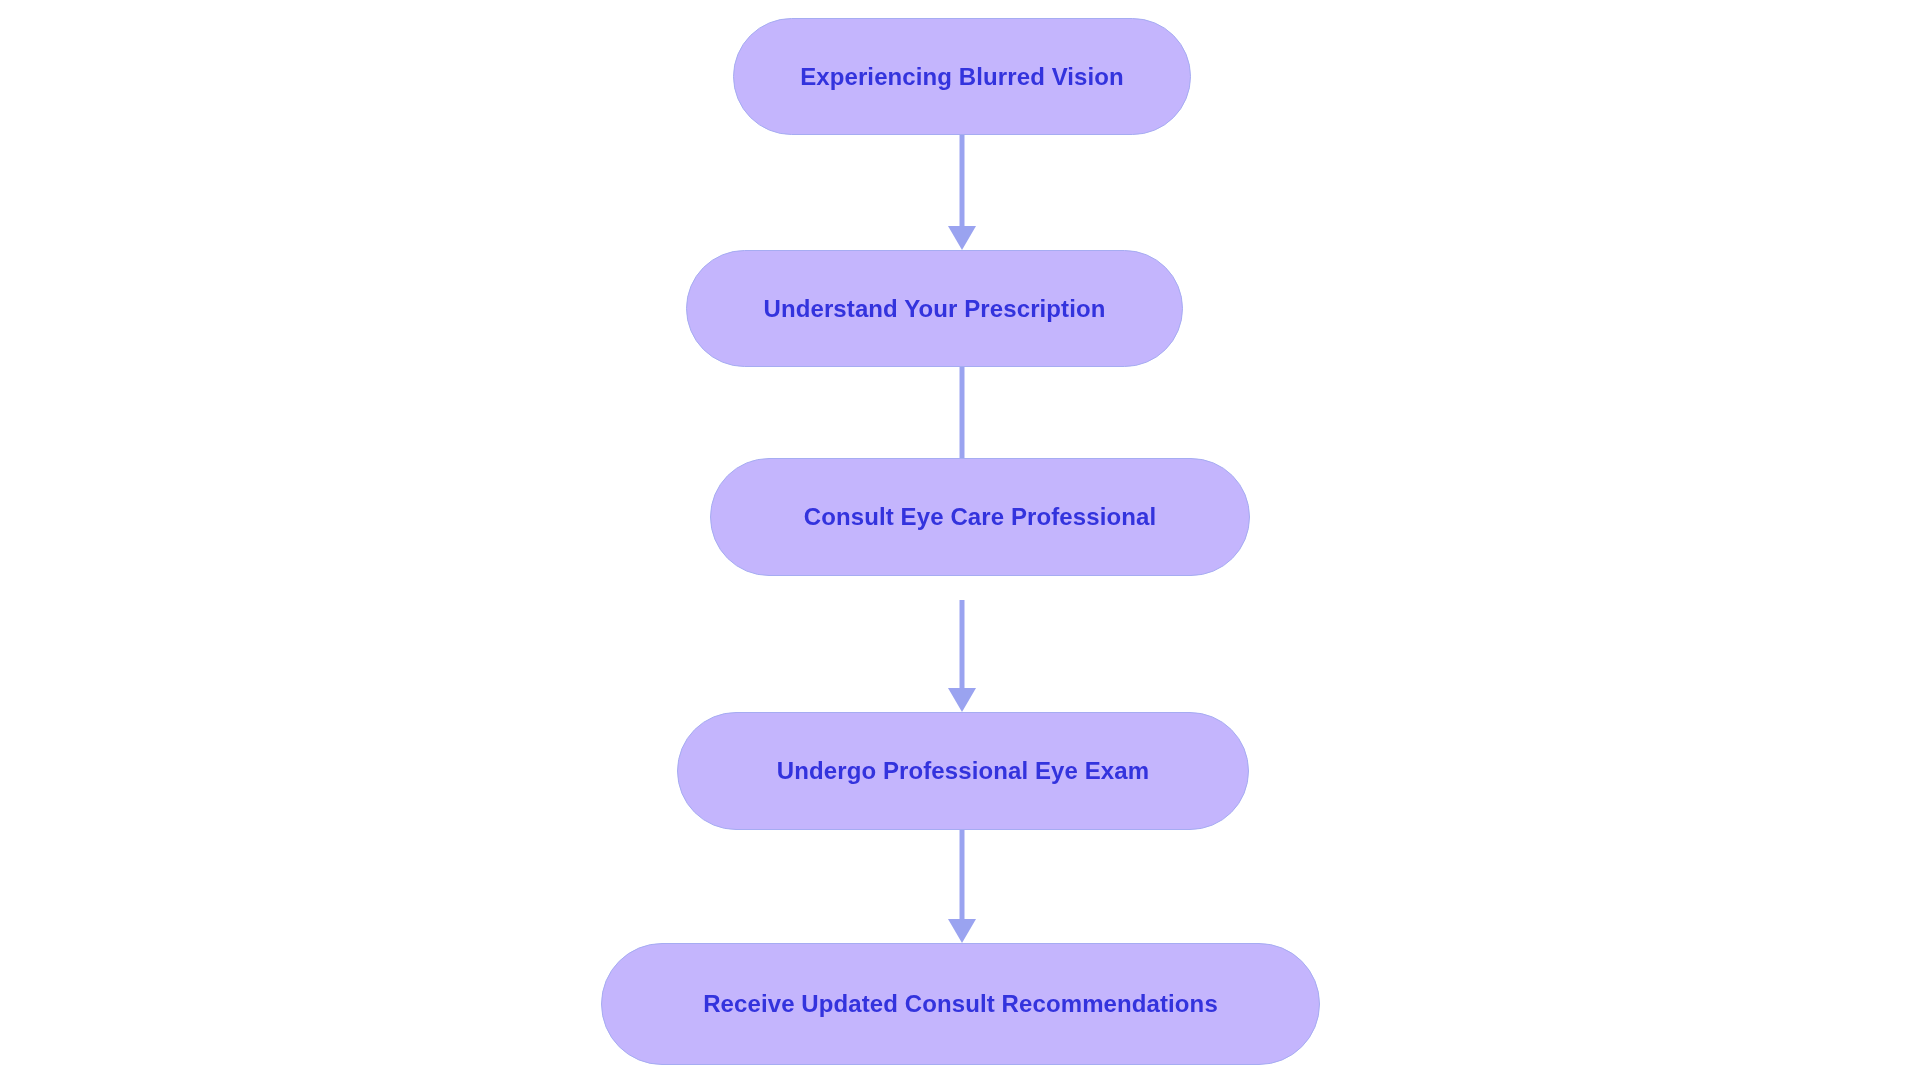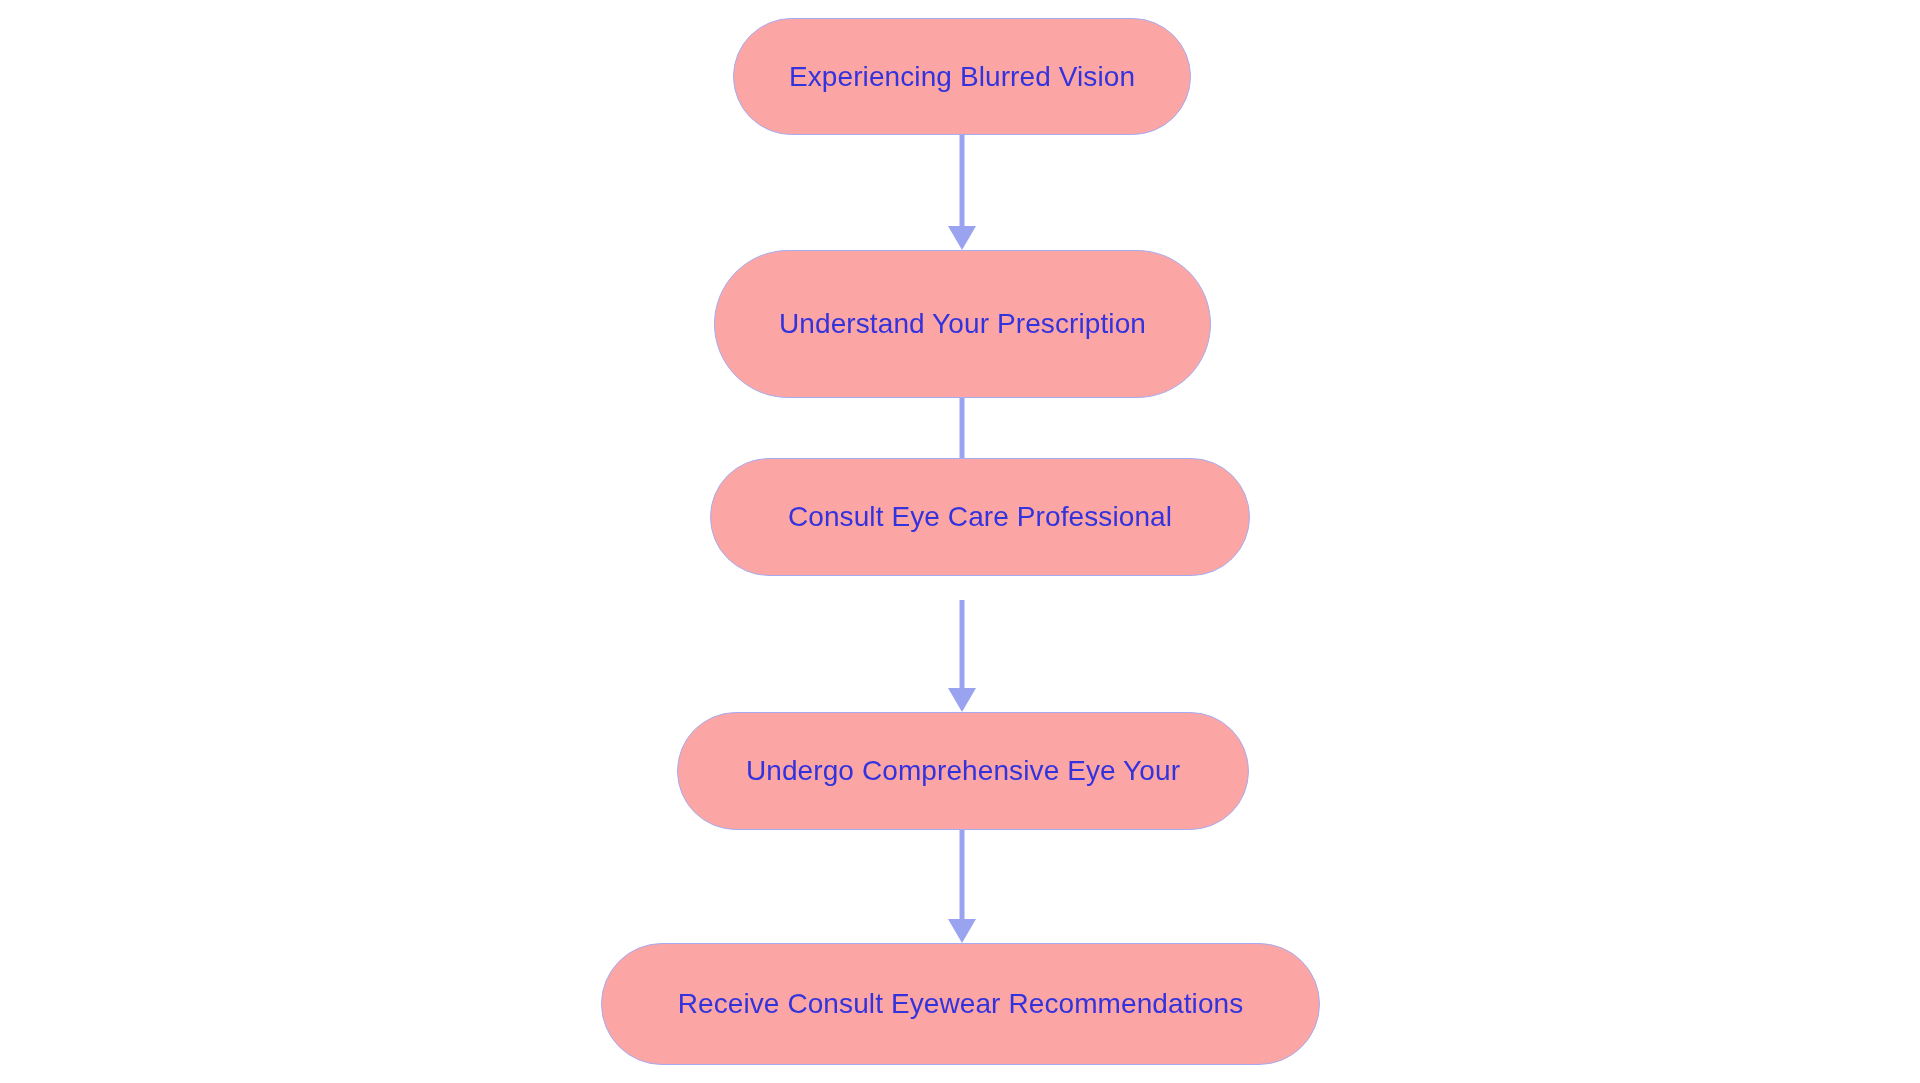--- a/index.html
+++ b/index.html
@@ -18,26 +18,26 @@
     width: 1920px;
     height: 1083px;
     background: #ffffff;
   }
   .node {
     position: absolute;
     box-sizing: border-box;
     display: flex;
     align-items: center;
     justify-content: center;
-    background: #fca5a5;
+    background: #c4b5fd;
     border: 1.6px solid #a6acf2;
     border-radius: 999px;
     color: #3333dd;
-    font-size: 28px;
-    font-weight: 400;
+    font-size: 24px;
+    font-weight: 700;
     letter-spacing: 0.1px;
     line-height: 1;
     white-space: nowrap;
     user-select: none;
   }
   .node-label {
     pointer-events: none;
   }
   .connector {
     position: absolute;
@@ -69,29 +69,29 @@
     <g>
       <line x1="962" y1="830" x2="962" y2="923" stroke="#9aa3f0" stroke-width="5"></line>
       <polygon points="948,919 976,919 962,943" fill="#9aa3f0"></polygon>
     </g>
   </svg>
 
   <div class="node" style="left:733px; top:18px; width:458px; height:117px;">
     <span class="node-label">Experiencing Blurred Vision</span>
   </div>
 
-  <div class="node" style="left:714px; top:250px; width:497px; height:148px;">
+  <div class="node" style="left:686px; top:250px; width:497px; height:117px;">
     <span class="node-label">Understand Your Prescription</span>
   </div>
 
   <div class="node" style="left:710px; top:458px; width:540px; height:118px;">
     <span class="node-label">Consult Eye Care Professional</span>
   </div>
 
   <div class="node" style="left:677px; top:712px; width:572px; height:118px;">
-    <span class="node-label">Undergo Comprehensive Eye Your</span>
+    <span class="node-label">Undergo Professional Eye Exam</span>
   </div>
 
   <div class="node" style="left:601px; top:943px; width:719px; height:122px;">
-    <span class="node-label">Receive Consult Eyewear Recommendations</span>
+    <span class="node-label">Receive Updated Consult Recommendations</span>
   </div>
 
 </div>
 
 </body></html>

